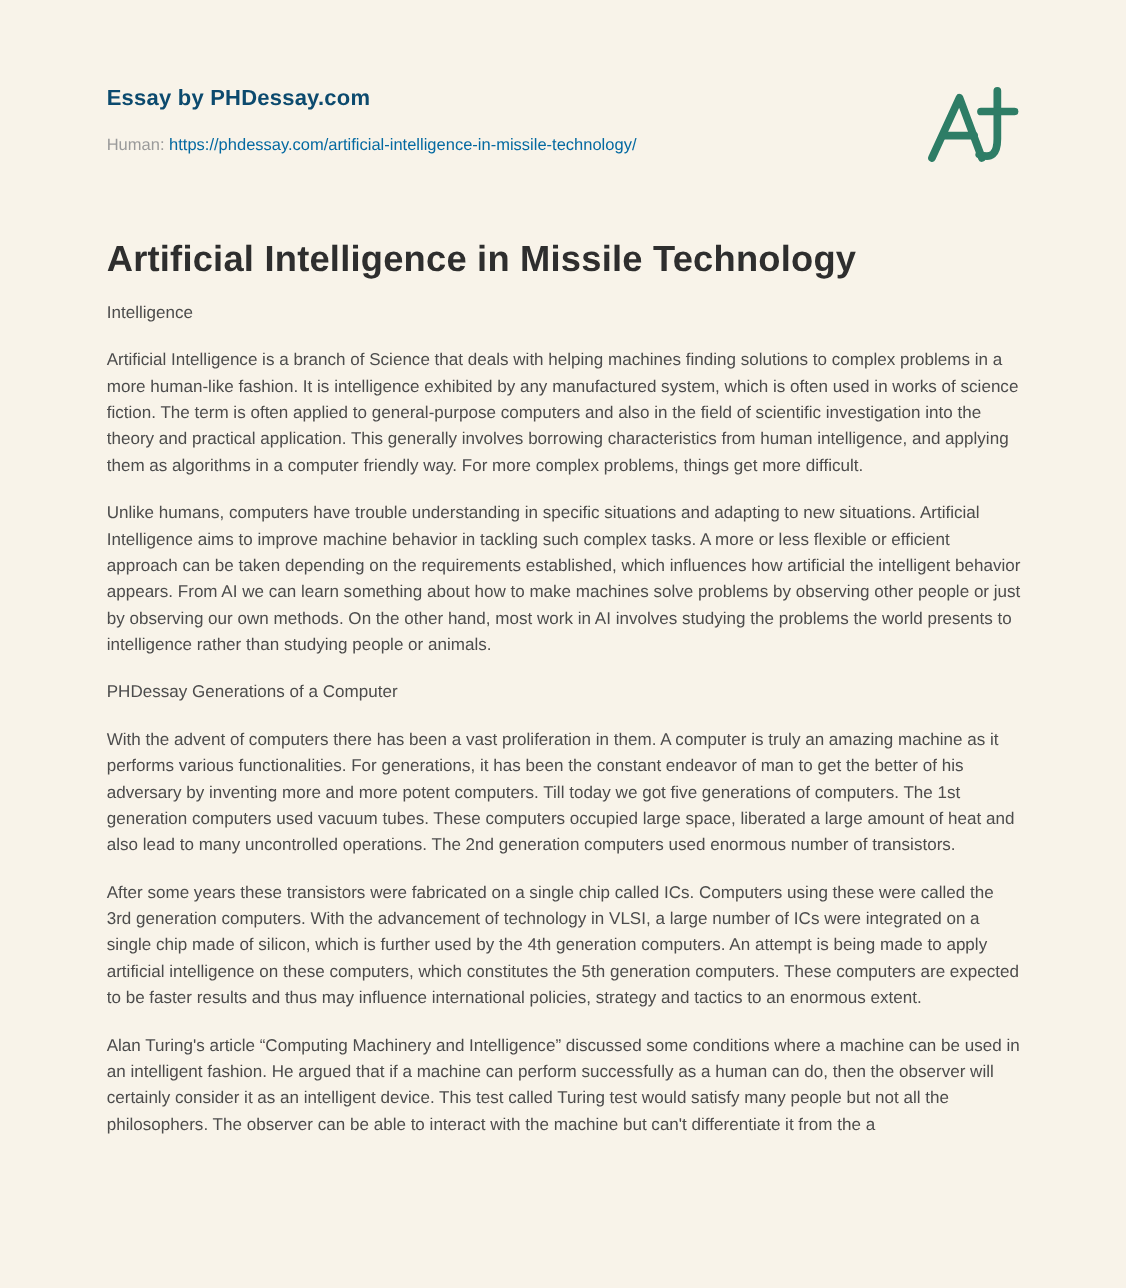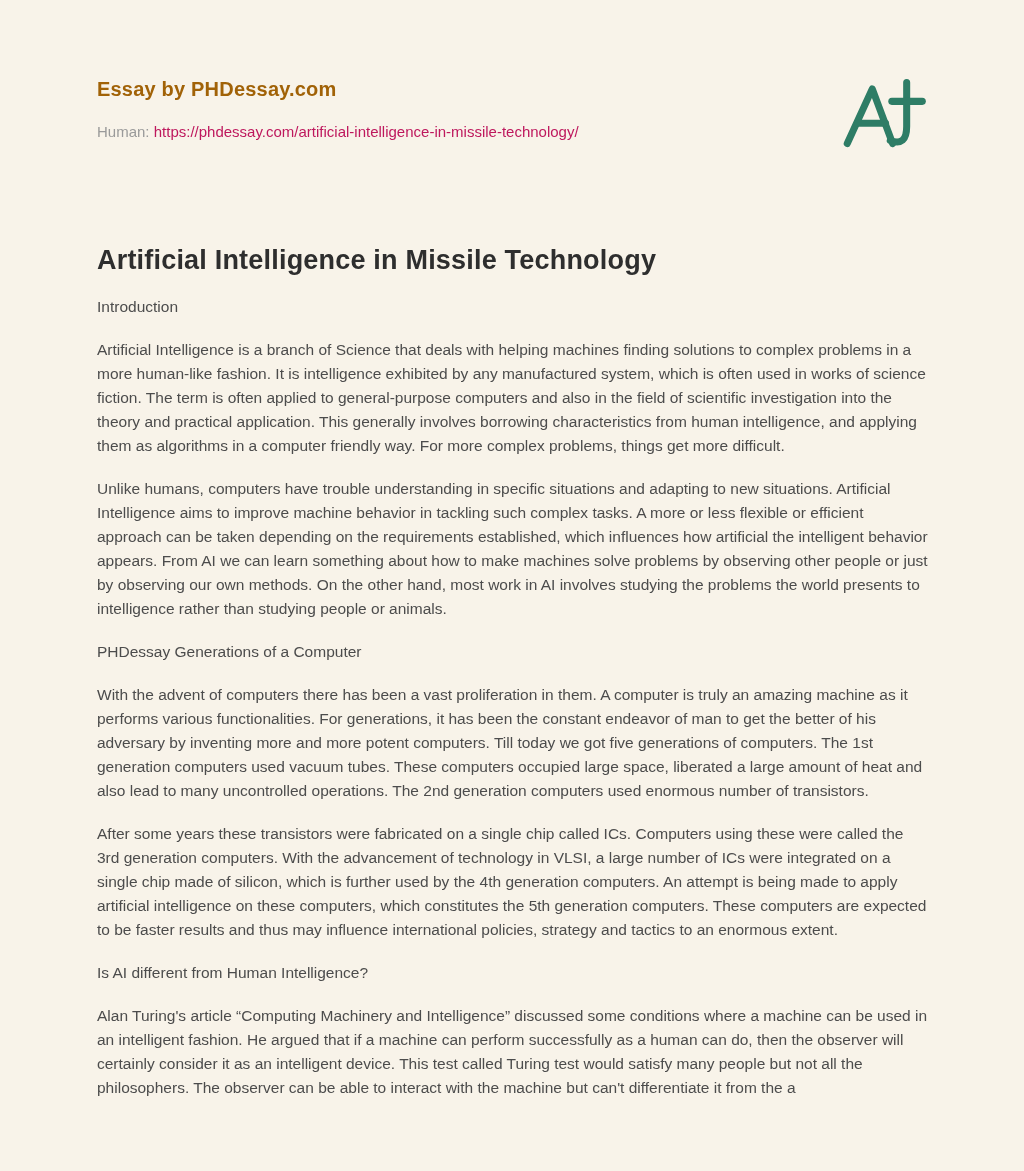--- a/index.html
+++ b/index.html
@@ -13,43 +13,43 @@
   }
   .page {
     position: relative;
     width: 1024px;
     height: 1171px;
     padding: 78px 97px 0 97px;
   }
   .site-title {
     font-size: 20px;
     font-weight: bold;
-    color: #a16207;
+    color: #0c4a6e;
     letter-spacing: 0.2px;
   }
   .source-line {
     margin-top: 22px;
     font-size: 15px;
     color: #9a9a9a;
   }
   .source-url {
-    color: #be185d;
+    color: #0369a1;
     text-decoration: none;
     cursor: pointer;
   }
   .logo {
     position: absolute;
     top: 72px;
     right: 97px;
     width: 86px;
     height: 90px;
   }
   .article-title {
-    margin-top: 105px;
-    font-size: 27px;
+    margin-top: 76px;
+    font-size: 33px;
     font-weight: bold;
     color: #2e2e2e;
     letter-spacing: 0.2px;
   }
   .article-body {
     margin-top: 10px;
     width: 832px;
   }
   .article-body p {
     margin-top: 19px;
@@ -77,23 +77,22 @@
         <path d="M21 58 L57 58"></path>
         <path d="M84 6 L84 62 Q84 88 63 80"></path>
         <path d="M65 30 L104 30"></path>
       </g>
     </svg>
   </div>
 
   <h1 class="article-title">Artificial Intelligence in Missile Technology</h1>
 
   <div class="article-body">
-      <p>Introduction</p>
+      <p>Intelligence</p>
       <p>Artificial Intelligence is a branch of Science that deals with helping machines finding solutions to complex problems in a more human-like fashion. It is intelligence exhibited by any manufactured system, which is often used in works of science fiction. The term is often applied to general-purpose computers and also in the field of scientific investigation into the theory and practical application. This generally involves borrowing characteristics from human intelligence, and applying them as algorithms in a computer friendly way. For more complex problems, things get more difficult.</p>
       <p>Unlike humans, computers have trouble understanding in specific situations and adapting to new situations. Artificial Intelligence aims to improve machine behavior in tackling such complex tasks. A more or less flexible or efficient approach can be taken depending on the requirements established, which influences how artificial the intelligent behavior appears. From AI we can learn something about how to make machines solve problems by observing other people or just by observing our own methods. On the other hand, most work in AI involves studying the problems the world presents to intelligence rather than studying people or animals.</p>
       <p>PHDessay Generations of a Computer</p>
       <p>With the advent of computers there has been a vast proliferation in them. A computer is truly an amazing machine as it performs various functionalities. For generations, it has been the constant endeavor of man to get the better of his adversary by inventing more and more potent computers. Till today we got five generations of computers. The 1st generation computers used vacuum tubes. These computers occupied large space, liberated a large amount of heat and also lead to many uncontrolled operations. The 2nd generation computers used enormous number of transistors.</p>
       <p>After some years these transistors were fabricated on a single chip called ICs. Computers using these were called the 3rd generation computers. With the advancement of technology in VLSI, a large number of ICs were integrated on a single chip made of silicon, which is further used by the 4th generation computers. An attempt is being made to apply artificial intelligence on these computers, which constitutes the 5th generation computers. These computers are expected to be faster results and thus may influence international policies, strategy and tactics to an enormous extent.</p>
-      <p>Is AI different from Human Intelligence?</p>
       <p>Alan Turing's article “Computing Machinery and Intelligence” discussed some conditions where a machine can be used in an intelligent fashion. He argued that if a machine can perform successfully as a human can do, then the observer will certainly consider it as an intelligent device. This test called Turing test would satisfy many people but not all the philosophers. The observer can be able to interact with the machine but can't differentiate it from the a</p>
     </div>
 
 </div>
 
 </body></html>

